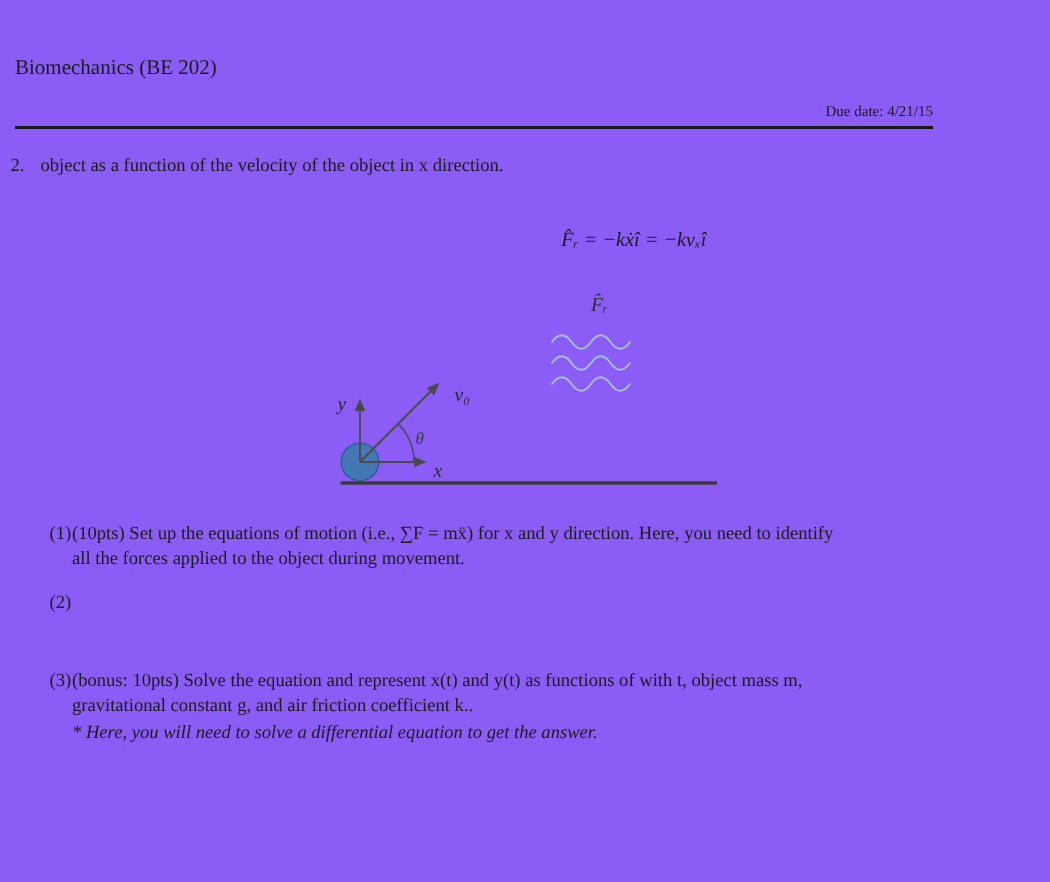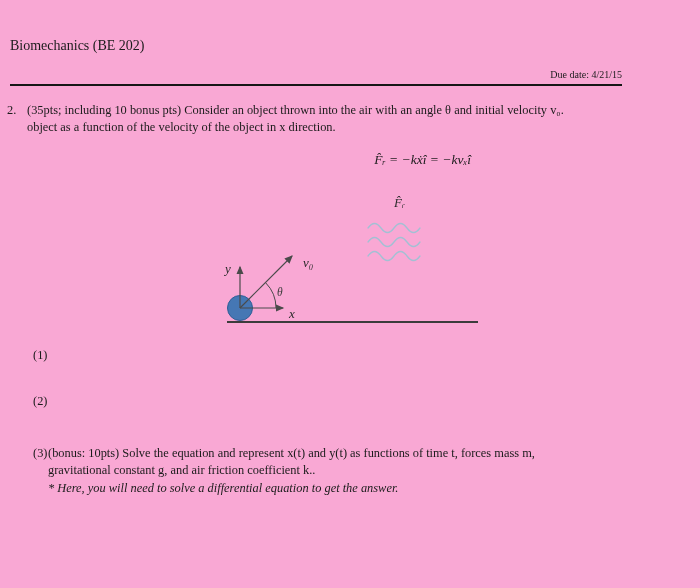--- a/index.html
+++ b/index.html
@@ -1,17 +1,17 @@
 <!DOCTYPE html>
 <html><head>
 <meta charset="utf-8">
 <style>
   html,body { margin:0; padding:0; background:#ffffff; }
   .page {
-    position:relative; width:700px; height:588px; background:#f9a8d4;
+    position:relative; width:700px; height:588px; background:#8b5cf6;
     font-family:"Liberation Serif","DejaVu Serif",serif; color:#1b1b1b;
     overflow:hidden;
   }
   .course   { position:absolute; left:10px;  top:39px;  font-size:14px; line-height:14px; }
   .hw       { position:absolute; left:10px;  top:53px;  font-size:14px; line-height:14px; font-weight:bold; }
   .due      { position:absolute; right:78px; top:68px;  font-size:10px; line-height:14px; }
   .rule     { position:absolute; left:10px;  top:84px;  width:612px; height:2px; background:#161616; }
 
   .pnum     { position:absolute; left:7px;   top:102px; font-size:12.4px; line-height:17.3px; }
   .ptext    { position:absolute; left:27px;  top:102px; font-size:12.4px; line-height:17.3px; white-space:nowrap; }
@@ -38,21 +38,20 @@
 <body>
 
 <div class="page">
 
   <div class="course">Biomechanics (BE 202)</div>
   <div class="due">Due date: 4/21/15</div>
   <div class="rule"></div>
 
   <div class="pnum">2.</div>
   <div class="ptext">
-    <div>(35pts; including 10 bonus pts) Consider an object thrown into the air with an angle θ and initial velocity v₀.</div>
     <div>object as a function of the velocity of the object in x direction.</div>
   </div>
 
   <div class="equation">F̂ᵣ = −kẋî = −kvₓî</div>
 
   <svg class="diagram" width="320" height="150" viewBox="180 185 320 150">
     <defs>
       <marker id="arrow" markerWidth="8" markerHeight="8" refX="6" refY="3" orient="auto">
         <path d="M0,0 L7,3 L0,6 Z" fill="#4a4a4a"></path>
       </marker>
@@ -75,26 +74,28 @@
     <path class="arc" d="M276,308 A36,36 0 0 0 265.7,282.8"></path>
 
     <text class="dlabel" x="225" y="273">y</text>
     <text class="dlabel" x="289" y="318">x</text>
     <text class="dlabel" x="303" y="267">v₀</text>
     <text class="dlabel-small" x="277" y="296">θ</text>
   </svg>
 
   <div class="qnum q1n">(1)</div>
   <div class="qtext q1t">
+    <div>(10pts) Set up the equations of motion (i.e., ∑F = mẍ) for x and y direction.  Here, you need to identify</div>
+    <div>all the forces applied to the object during movement.</div>
   </div>
 
   <div class="qnum q2n">(2)</div>
   <div class="qtext q2t">
   </div>
 
   <div class="qnum q3n">(3)</div>
   <div class="qtext q3t">
-    <div>(bonus: 10pts) Solve the equation and represent x(t) and y(t) as functions of time t, forces mass m,</div>
+    <div>(bonus: 10pts) Solve the equation and represent x(t) and y(t) as functions of with t, object mass m,</div>
     <div>gravitational constant g, and air friction coefficient k..</div>
     <div class="italic">* Here, you will need to solve a differential equation to get the answer.</div>
   </div>
 
 </div>
 
 </body></html>

